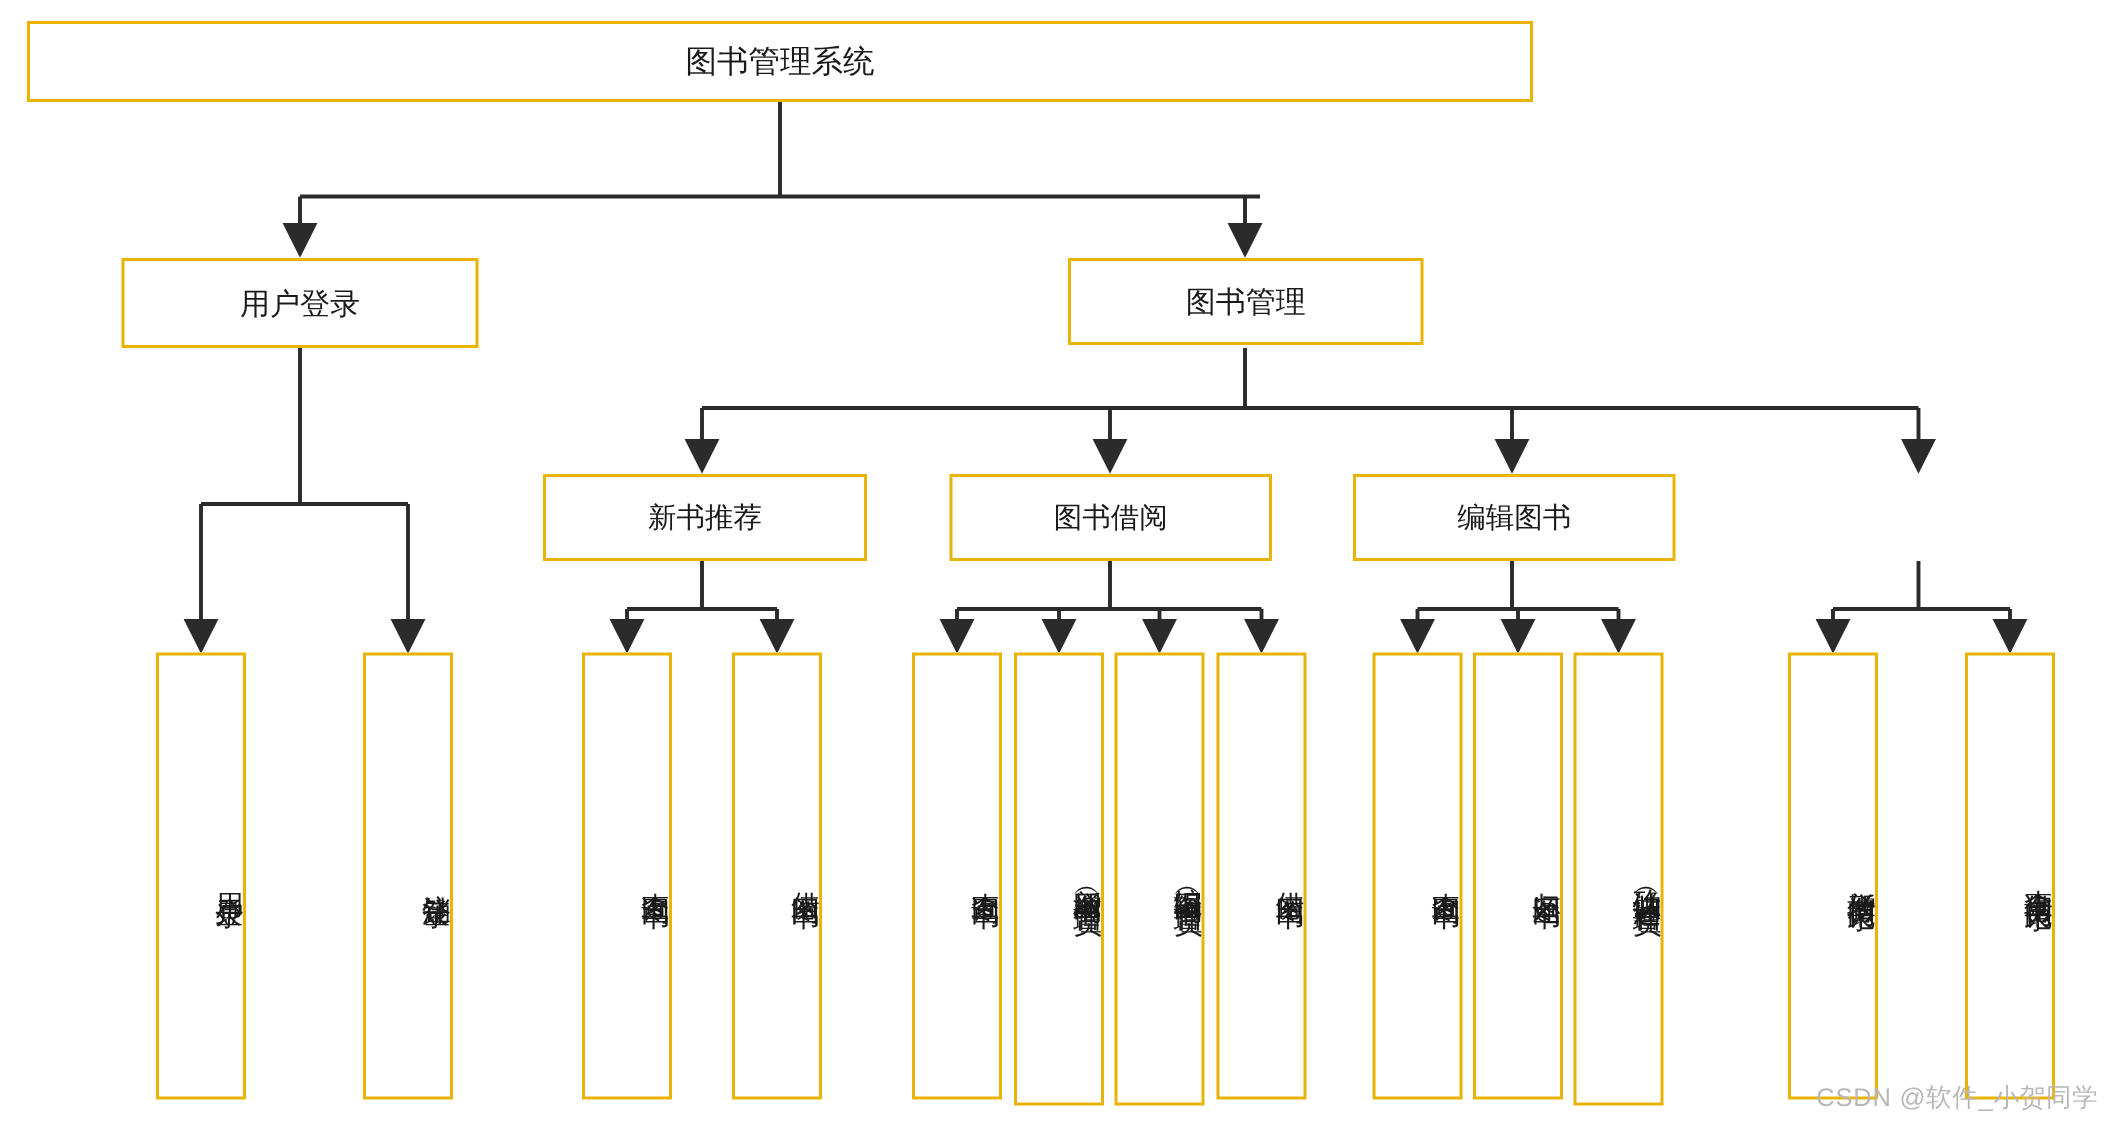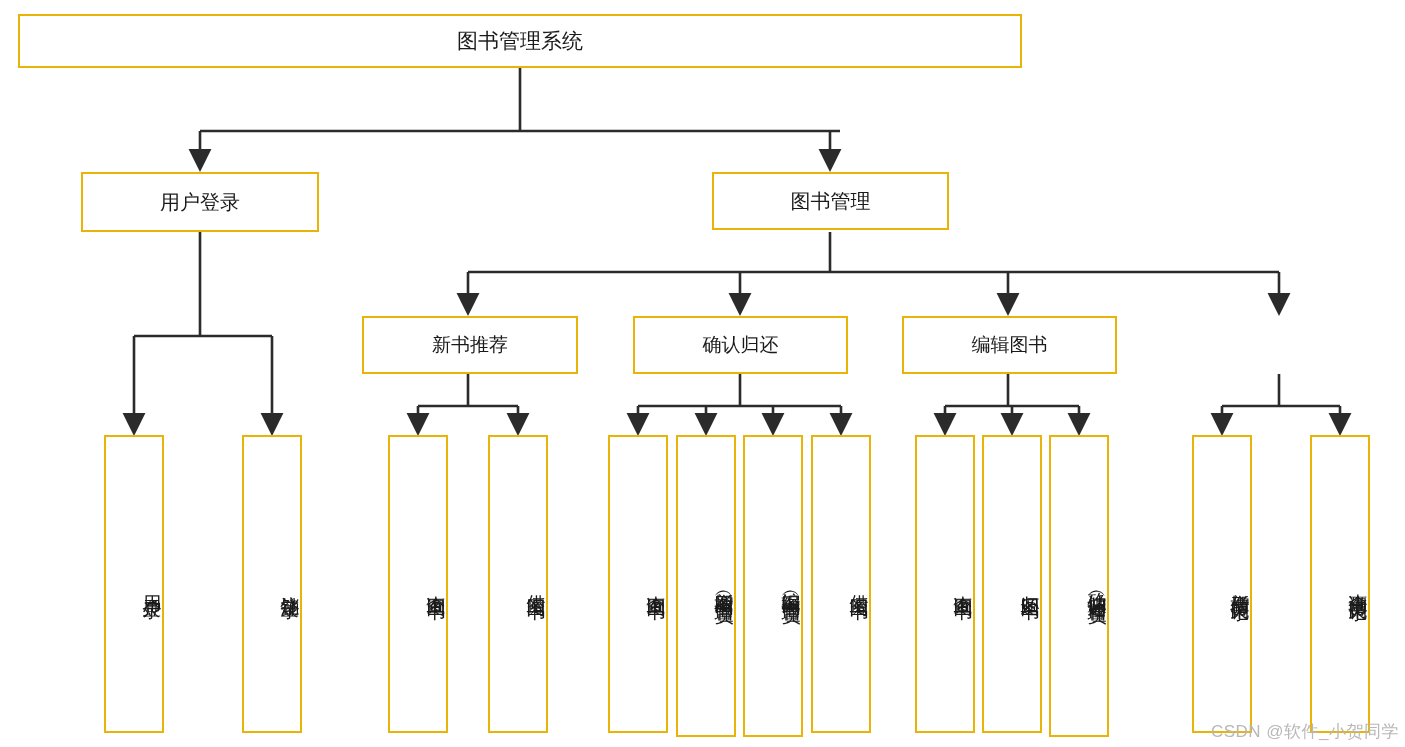--- a/index.html
+++ b/index.html
@@ -136,21 +136,21 @@
     <span class="node-label">用户登录</span>
   </div>
   <div class="node level1" style="left:712px; top:172px; width:237px; height:58px;">
     <span class="node-label">图书管理</span>
   </div>
 
   <div class="node level2" style="left:362px; top:316px; width:216px; height:58px;">
     <span class="node-label">新书推荐</span>
   </div>
   <div class="node level2" style="left:633px; top:316px; width:215px; height:58px;">
-    <span class="node-label">确认归还</span>
+    <span class="node-label">图书借阅</span>
   </div>
   <div class="node level2" style="left:902px; top:316px; width:215px; height:58px;">
     <span class="node-label">编辑图书</span>
   </div>
 
   <div class="node leaf" style="left:104px; top:435px; width:60px; height:298px;">
     <span class="node-label">用户登录</span>
   </div>
   <div class="node leaf" style="left:242px; top:435px; width:60px; height:298px;">
     <span class="node-label">注销登录</span>

